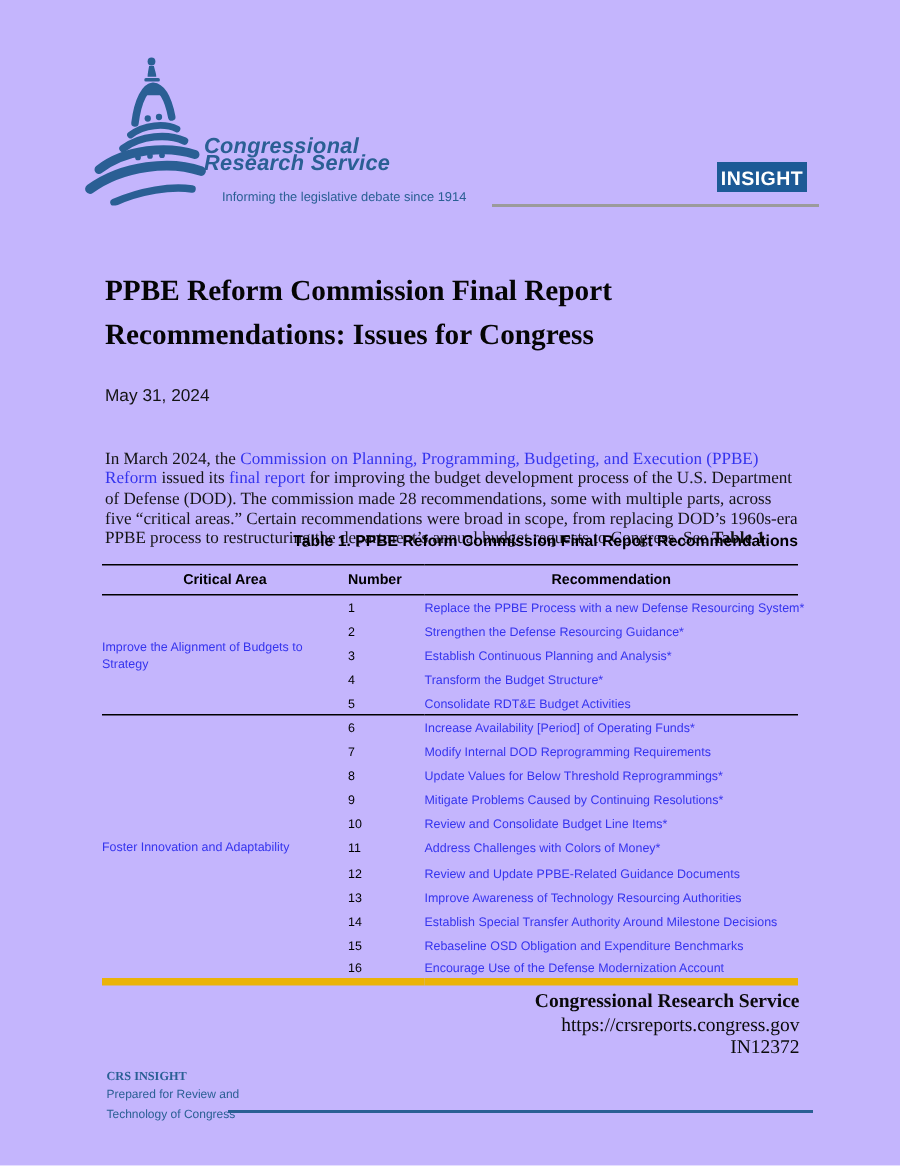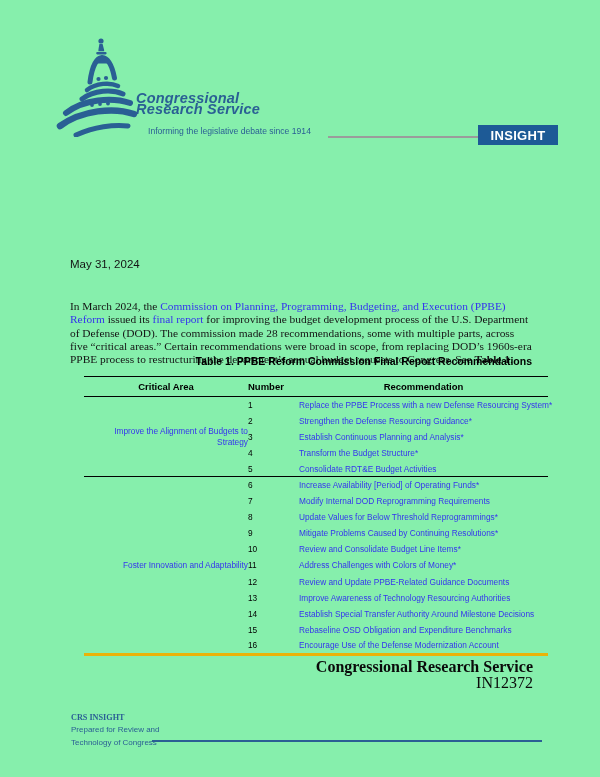--- a/index.html
+++ b/index.html
@@ -1,34 +1,34 @@
 <!DOCTYPE html>
 <html style="--brand: #2A5F94; --badge: #1D5A96; --link: #3534EE; --gray: #9B9B9B;"><head>
 <meta charset="utf-8">
 <style>
   html,body { margin:0; padding:0; background:#ffffff; }
   .page {
-    position:relative; width:600px; height:777px; background:#86efac;
+    position:relative; width:600px; height:777px; background:#c4b5fd;
     font-family:"Liberation Sans", sans-serif; overflow:hidden;
   }
   
   .dome { position:absolute; left:54px; top:35px; }
   .wordmark {
     position:absolute; left:136px; top:93px;
     font-family:"Liberation Sans", sans-serif;
     font-style:italic; font-weight:bold; font-size:14.5px; line-height:11px;
     color:var(--brand); letter-spacing:0.2px; white-space:nowrap;
   }
   .tagline {
     position:absolute; left:148px; top:126px;
     font-size:8.6px; color:var(--brand); white-space:nowrap;
   }
   .header-rule { position:absolute; left:328px; top:136px; width:218px; height:2px; background:var(--gray); }
   .insight-badge {
-    position:absolute; left:478px; top:125px; width:80px; height:20px;
+    position:absolute; left:478px; top:108px; width:60px; height:20px;
     background:var(--badge); color:#ffffff; font-weight:bold; font-size:13px;
     display:flex; align-items:center; justify-content:center; letter-spacing:0.3px;
   }
   
   .doc-title {
     position:absolute; left:70px; top:181px; width:480px;
     font-family:"Liberation Serif", serif; font-weight:bold;
     font-size:19.5px; line-height:28.5px; color:#050505;
   }
   .doc-date {
@@ -41,42 +41,42 @@
     color:#141414;
   }
   .seg-link { color:var(--link); cursor:pointer; }
   .seg-bold { font-weight:bold; }
   
   .tbl-caption {
     position:absolute; left:68px; top:355px; width:464px; text-align:right;
     font-weight:bold; font-size:10.5px; color:#000;
   }
   #recs-table {
-    position:absolute; left:84px; top:376px; width:464px;
+    position:absolute; left:68px; top:376px; width:464px;
     border-collapse:collapse; table-layout:fixed;
-    border-top:1.5px solid #000; border-bottom:3px solid #eab308;
+    border-top:1.5px solid #000; border-bottom:5px solid #eab308;
   }
   #recs-table thead tr { height:20px; }
   #recs-table thead th {
     border-bottom:1px solid #000; font-size:9.5px; font-weight:bold;
     padding:0; vertical-align:middle; color:#000;
   }
   th.col-area { text-align:center; }
   th.col-num  { text-align:left; padding-left:3px; }
   th.col-rec  { text-align:center; }
   #recs-table tbody tr { height:16.1px; }
   #recs-table tbody.second { border-top:1px solid #000; }
   #recs-table td { padding:0; vertical-align:middle; font-size:8.3px; }
-  td.area { text-align:right; color:var(--link); line-height:10.5px; cursor:pointer;margin-top:40px; }
+  td.area { text-align:left; color:var(--link); line-height:10.5px; cursor:pointer;margin-top:40px; }
   td.num  { padding-left:3px; color:#000; }
   td.rec  { color:var(--link); white-space:nowrap; cursor:pointer; }
   
   .footer-right {
     position:absolute; right:67px; top:659px; text-align:right;
-    font-family:"Liberation Serif", serif; font-size:16px; line-height:15.6px;
+    font-family:"Liberation Serif", serif; font-size:13px; line-height:15.6px;
     color:#0a0a0a;
     margin-left:28px;
   }
   .footer-right .publisher { font-weight:bold; }
   .footer-left {
     position:absolute; left:71px; top:712px;
     font-size:8px; line-height:12.3px; color:var(--brand);
   }
   .footer-left .crs-insight { font-weight:bold; font-size:8.2px;font-family:Liberation Serif, serif; }
   .footer-rule { position:absolute; left:152px; top:740px; width:390px; height:1.5px; background:var(--brand); }
@@ -111,20 +111,24 @@
   </div>
 
   <div class="wordmark">
     <div>Congressional</div>
     <div>Research Service</div>
   </div>
   <div class="tagline">Informing the legislative debate since 1914</div>
   <div class="header-rule"></div>
   <div class="insight-badge">INSIGHT</div>
 
+  <div class="doc-title" id="doc-title">
+      <div>PPBE Reform Commission Final Report</div>
+      <div>Recommendations: Issues for Congress</div>
+    </div>
   <div class="doc-date">May 31, 2024</div>
   <div class="doc-para" id="doc-para"><span class="">In March 2024, the </span><span class="seg-link">Commission on Planning, Programming, Budgeting, and Execution (PPBE) Reform</span><span class=""> issued its </span><span class="seg-link">final report</span><span class=""> for improving the budget development process of the U.S. Department of Defense (DOD). The commission made 28 recommendations, some with multiple parts, across five “critical areas.” Certain recommendations were broad in scope, from replacing DOD’s 1960s-era PPBE process to restructuring the department’s annual budget requests to Congress. See </span><span class="seg-bold">Table 1</span><span class="">.</span></div>
 
   <div class="tbl-caption">Table 1. PPBE Reform Commission Final Report Recommendations</div>
   <table id="recs-table">
     <colgroup>
         <col style="width:164px">
         <col style="width:51px">
         <col style="width:249px">
       </colgroup>
@@ -202,20 +206,21 @@
         </tr>
         <tr>
           <td class="num">16</td>
           <td class="rec">Encourage Use of the Defense Modernization Account</td>
         </tr>
       </tbody>
     </table>
 
   <div class="footer-right">
     <div class="publisher">Congressional Research Service</div>
+    <div>https://crsreports.congress.gov</div>
     <div>IN12372</div>
   </div>
 
   <div class="footer-left">
     <div class="crs-insight">CRS INSIGHT</div>
     <div>Prepared for Review and</div>
     <div>Technology of Congress</div>
   </div>
   <div class="footer-rule"></div>
 

